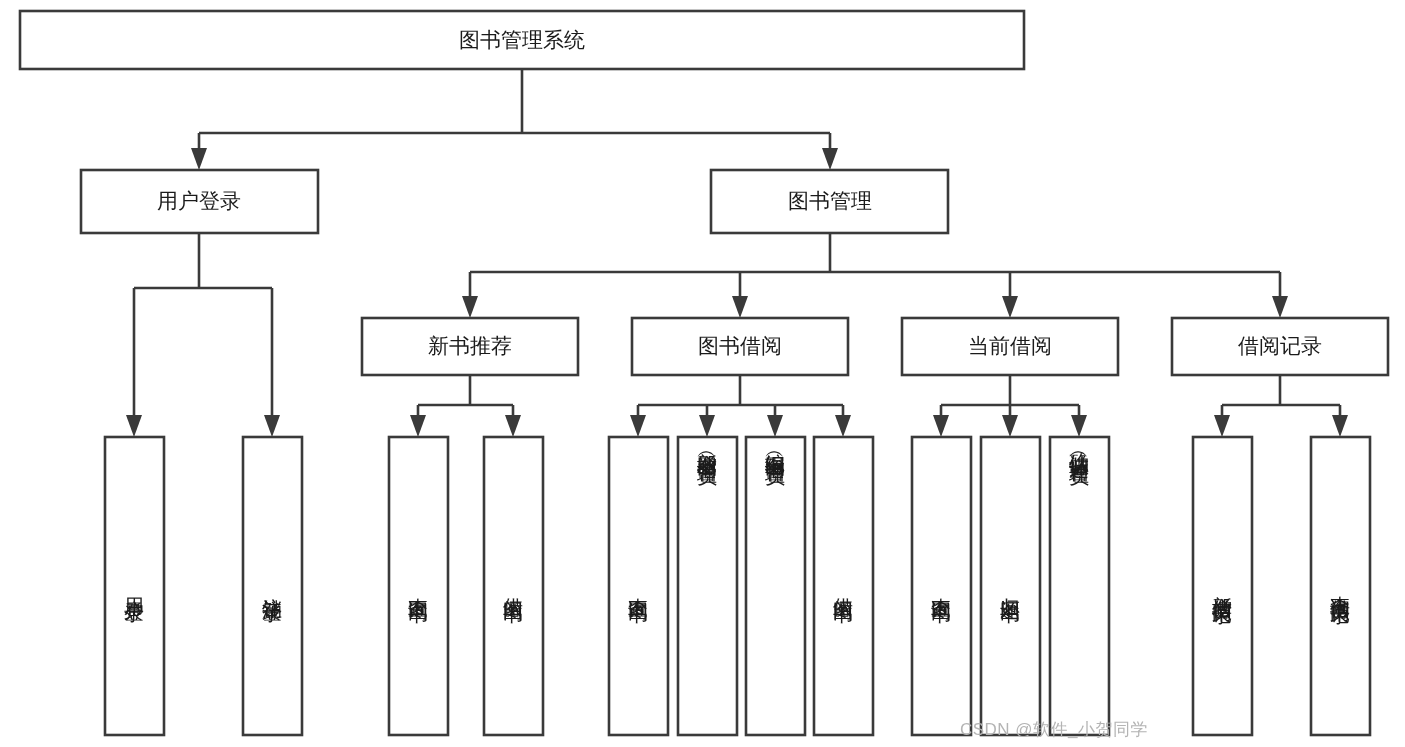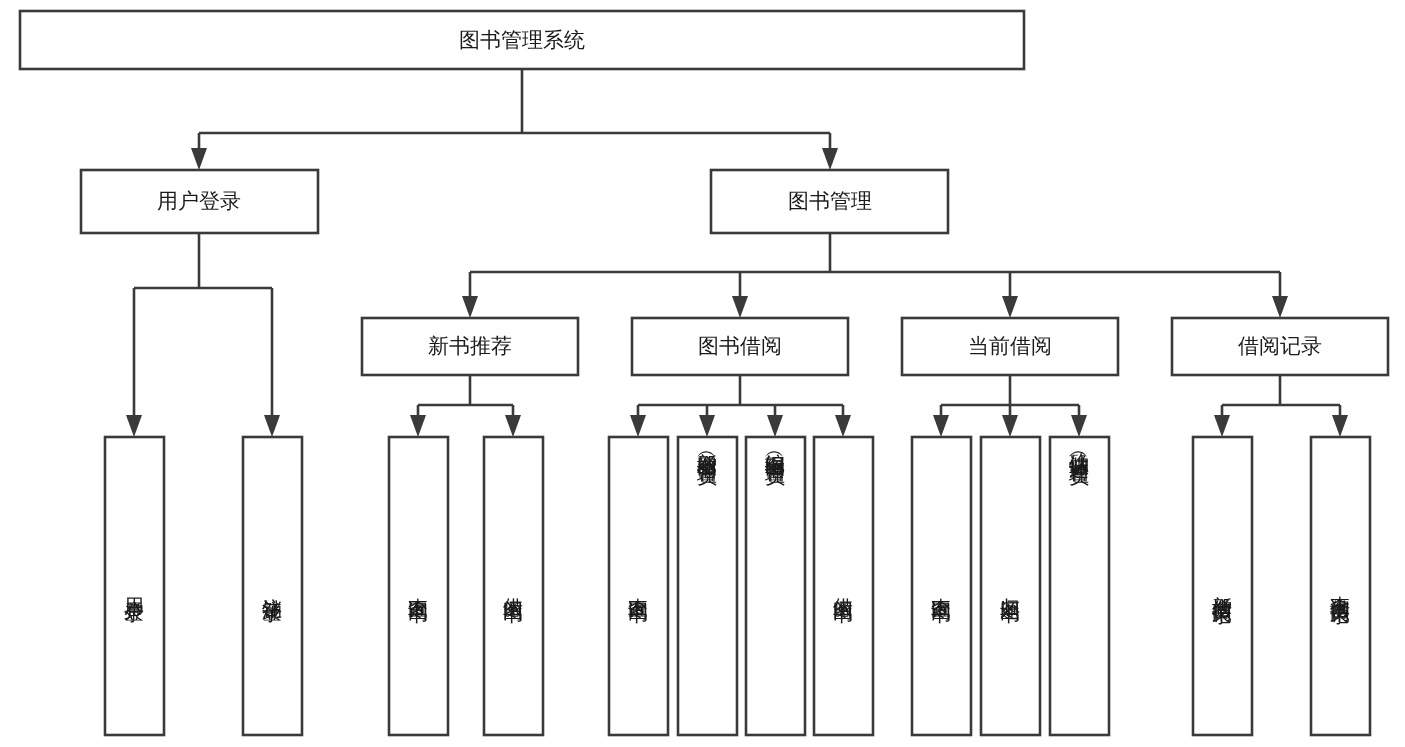--- a/index.html
+++ b/index.html
@@ -245,14 +245,15 @@
     <span class="leaf-label-v">确认归还（管理员）</span>
   </div>
 
   <div class="leaf-label-wrap" style="left:1193px; top:437px; width:59px; height:298px;">
     <span class="leaf-label-v">新增借阅记录</span>
   </div>
   <div class="leaf-label-wrap" style="left:1311px; top:437px; width:59px; height:298px;">
     <span class="leaf-label-v">查询借阅记录</span>
   </div>
 
+  <div id="watermark">CSDN @软件_小贺同学</div>
 
 </div>
 
 </body></html>

